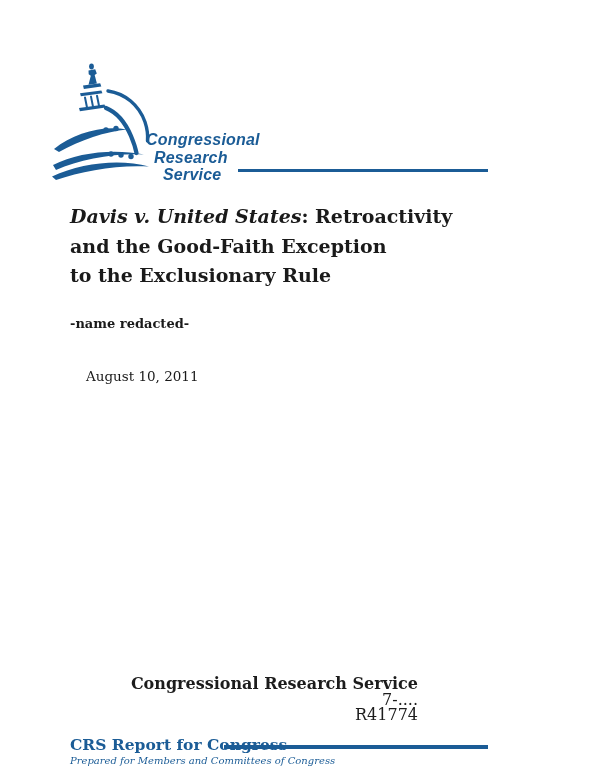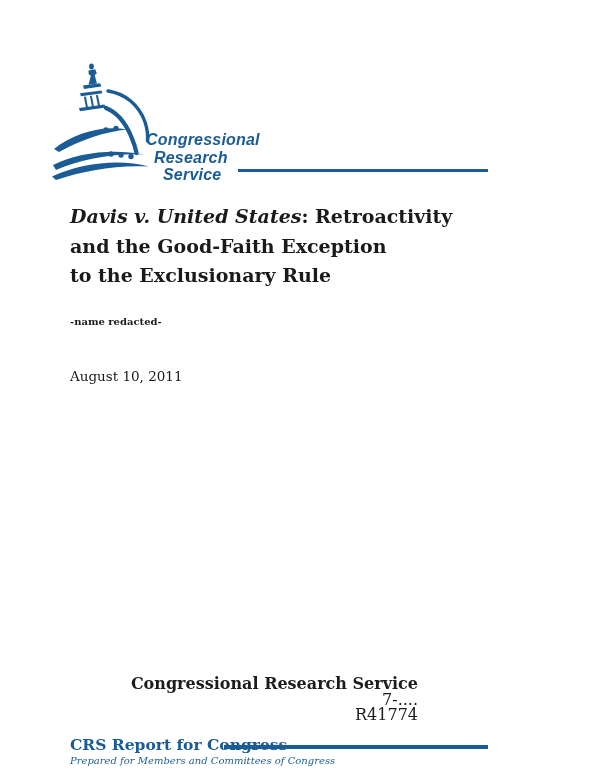--- a/index.html
+++ b/index.html
@@ -52,31 +52,31 @@
     line-height: 29.5px;
     font-weight: bold;
     color: var(--ink);
   }
   .report-title .case-name { font-style: italic; }
 
   
   .author-name {
     position: absolute;
     left: 70px; top: 284px;
-    font-size: 10px;
+    font-size: 13px;
     font-weight: bold;
   }
   .author-role {
     position: absolute;
     left: 70px; top: 302px;
     font-size: 13.5px;
   }
   .report-date {
     position: absolute;
-    left: 70px; top: 336px;
+    left: 86px; top: 336px;
     font-size: 13.5px;
   }
 
   
   .info-block {
     position: absolute;
     right: 70px; top: 644px;
     text-align: right;
     font-size: 16px;
     line-height: 15.5px;

